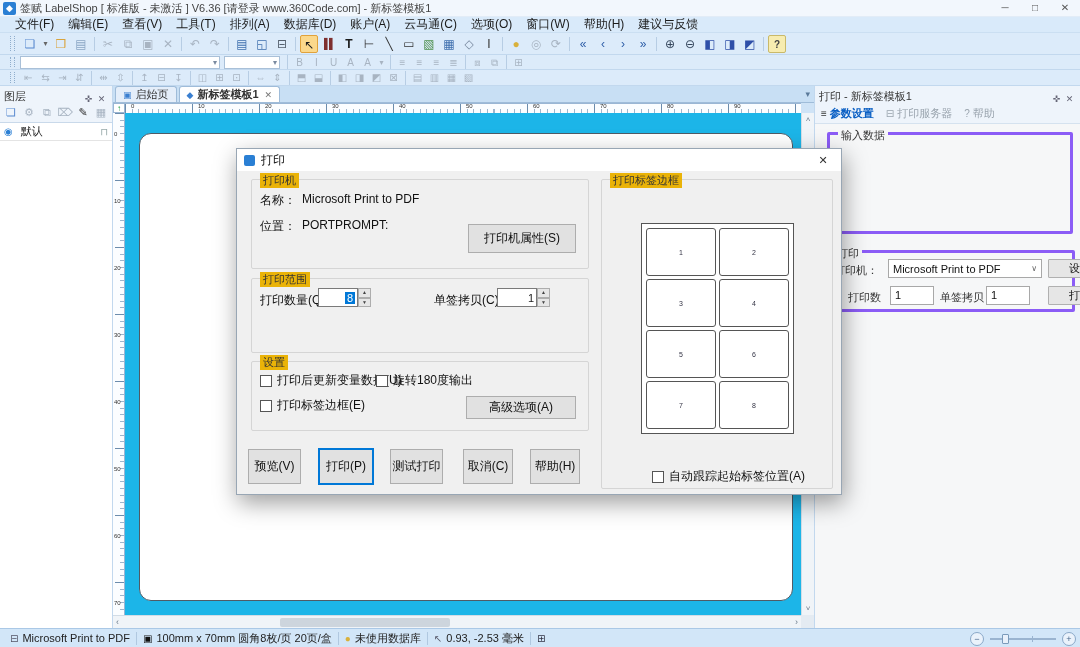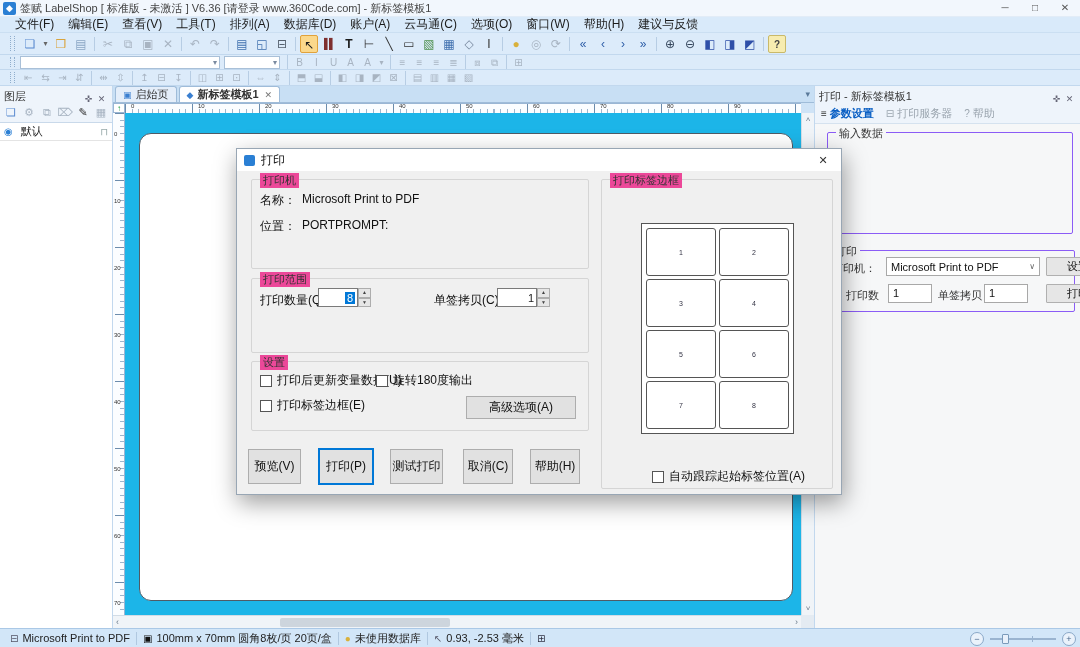--- a/index.html
+++ b/index.html
@@ -95,42 +95,42 @@
   
   .rightpanel{position:absolute;left:814px;top:0;width:266px;height:542px;background:#eef4fb;
     border-left:1px solid #c2d8ee;overflow:hidden;}
   .rp-tabs{height:20px;display:flex;align-items:center;padding-left:6px;gap:12px;
     border-bottom:1px solid #d5e2ef;}
   .rp-tab{display:flex;align-items:center;gap:3px;font-size:11px;color:#9aa4ae;}
   .rp-tab .rpti{font-size:10px;}
   .rp-tab.active{color:#0a5fc4;font-weight:bold;}
   .rp-tab.active .rpti{color:#333;}
   .rp-body{position:absolute;left:0;top:38px;right:0;bottom:0;background:#f6f7f8;}
-  .groupbox{position:absolute;border:1px solid #8b5cf6;border-radius:2px;}
+  .groupbox{position:absolute;border:3px solid #8b5cf6;border-radius:2px;}
   .gb-label{position:absolute;top:-7px;left:8px;background:inherit;padding:0 3px;font-size:11px;
     color:#333;background:#f6f7f8;white-space:nowrap;}
   .rp-print-label{position:absolute;font-size:11px;color:#333;}
   .rp-input{position:absolute;background:#fff;border:1px solid #a8a8a8;font-size:11px;
     padding:2px 4px;color:#111;}
   .rp-combo{position:absolute;background:#fff;border:1px solid #a8a8a8;font-size:11px;
     display:flex;align-items:center;padding:0 4px;color:#111;}
   .rp-combo .cval{flex:1;white-space:nowrap;overflow:hidden;}
   .rp-combo .caret{font-size:8px;color:#666;font-style:normal;}
   .btn{background:#e6e6e6;border:1px solid #b0b0b0;font-size:11px;color:#111;
     display:flex;align-items:center;justify-content:center;border-radius:1px;}
   
   .dlg{position:absolute;left:236px;top:148px;width:606px;height:347px;background:#f0f0f0;
     border:1px solid #98a6b4;box-shadow:2px 8px 22px rgba(0,0,0,.38);z-index:50;}
   .dlg-title{height:22px;background:#fff;display:flex;align-items:center;padding-left:7px;
     font-size:12px;color:#111;}
   .dlg-title .dticon{width:11px;height:11px;background:#2a7fd4;border-radius:2px;margin-right:6px;}
   .dlg-close{position:absolute;right:10px;top:3px;width:16px;height:16px;text-align:center;
     line-height:16px;color:#333;font-size:11px;}
   .dgroup{position:absolute;border:1px solid #d5d5d5;border-radius:2px;background:#f0f0f0;}
-  .dgroup .gb-label{background:#ec4899;}
+  .dgroup .gb-label{background:#eab308;}
   .dlbl{position:absolute;font-size:12px;color:#111;white-space:nowrap;}
   .spin{position:absolute;display:flex;height:19px;}
   .spin .sbox{width:40px;background:#fff;border:1px solid #7a7a7a;display:flex;
     align-items:center;justify-content:flex-end;padding:0 2px;font-size:11px;}
   .spin .selval{background:var(--sel);color:#fff;padding:0 2px;}
   .spin .sarrows{width:13px;display:flex;flex-direction:column;}
   .spin .sarrows span{flex:1;background:#e6e6e6;border:1px solid #adadad;font-size:5px;
     line-height:7px;text-align:center;color:#444;}
   .cb{position:absolute;display:flex;align-items:center;gap:5px;font-size:12px;color:#111;white-space:nowrap;}
   .cbbox{width:12px;height:12px;background:#fff;border:1px solid #555;}
@@ -426,20 +426,21 @@
       <span>打印</span>
       <span class="dlg-close">✕</span>
     </div>
 
     <div class="dgroup" style="left:14px;top:30px;width:338px;height:90px">
       <span class="gb-label">打印机</span>
       <span class="dlbl" style="left:8px;top:12px">名称：</span>
       <span class="dlbl" style="left:50px;top:12px">Microsoft Print to PDF</span>
       <span class="dlbl" style="left:8px;top:38px">位置：</span>
       <span class="dlbl" style="left:50px;top:38px">PORTPROMPT:</span>
+      <span class="dbtn" style="left:216px;top:44px;width:108px;height:29px">打印机属性(S)</span>
     </div>
 
     <div class="dgroup" style="left:14px;top:129px;width:338px;height:75px">
       <span class="gb-label">打印范围</span>
       <span class="dlbl" style="left:8px;top:13px">打印数量(Q)：</span>
       <span class="spin" style="left:66px;top:9px">
         <span class="sbox">
             <span class="selval">8</span>
           </span>
         <span class="sarrows">

